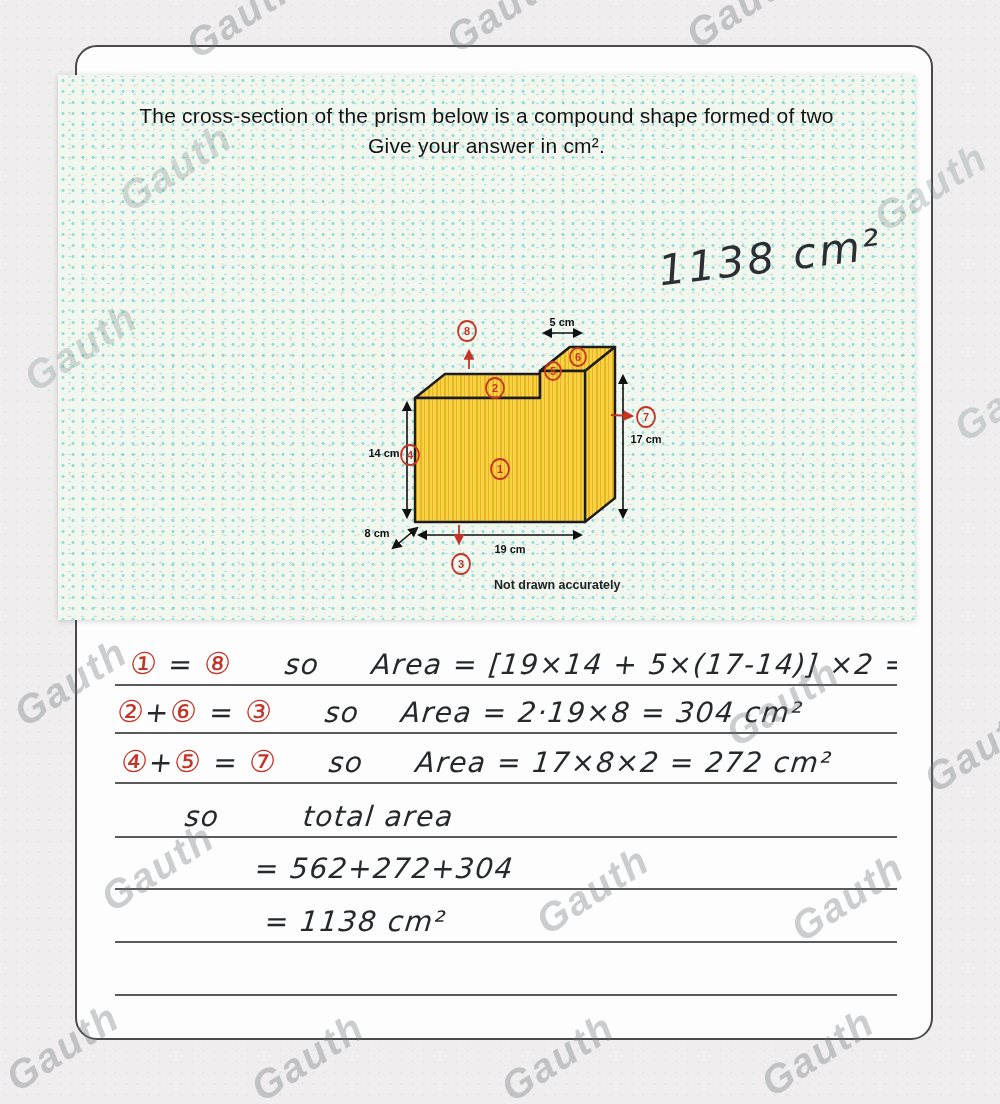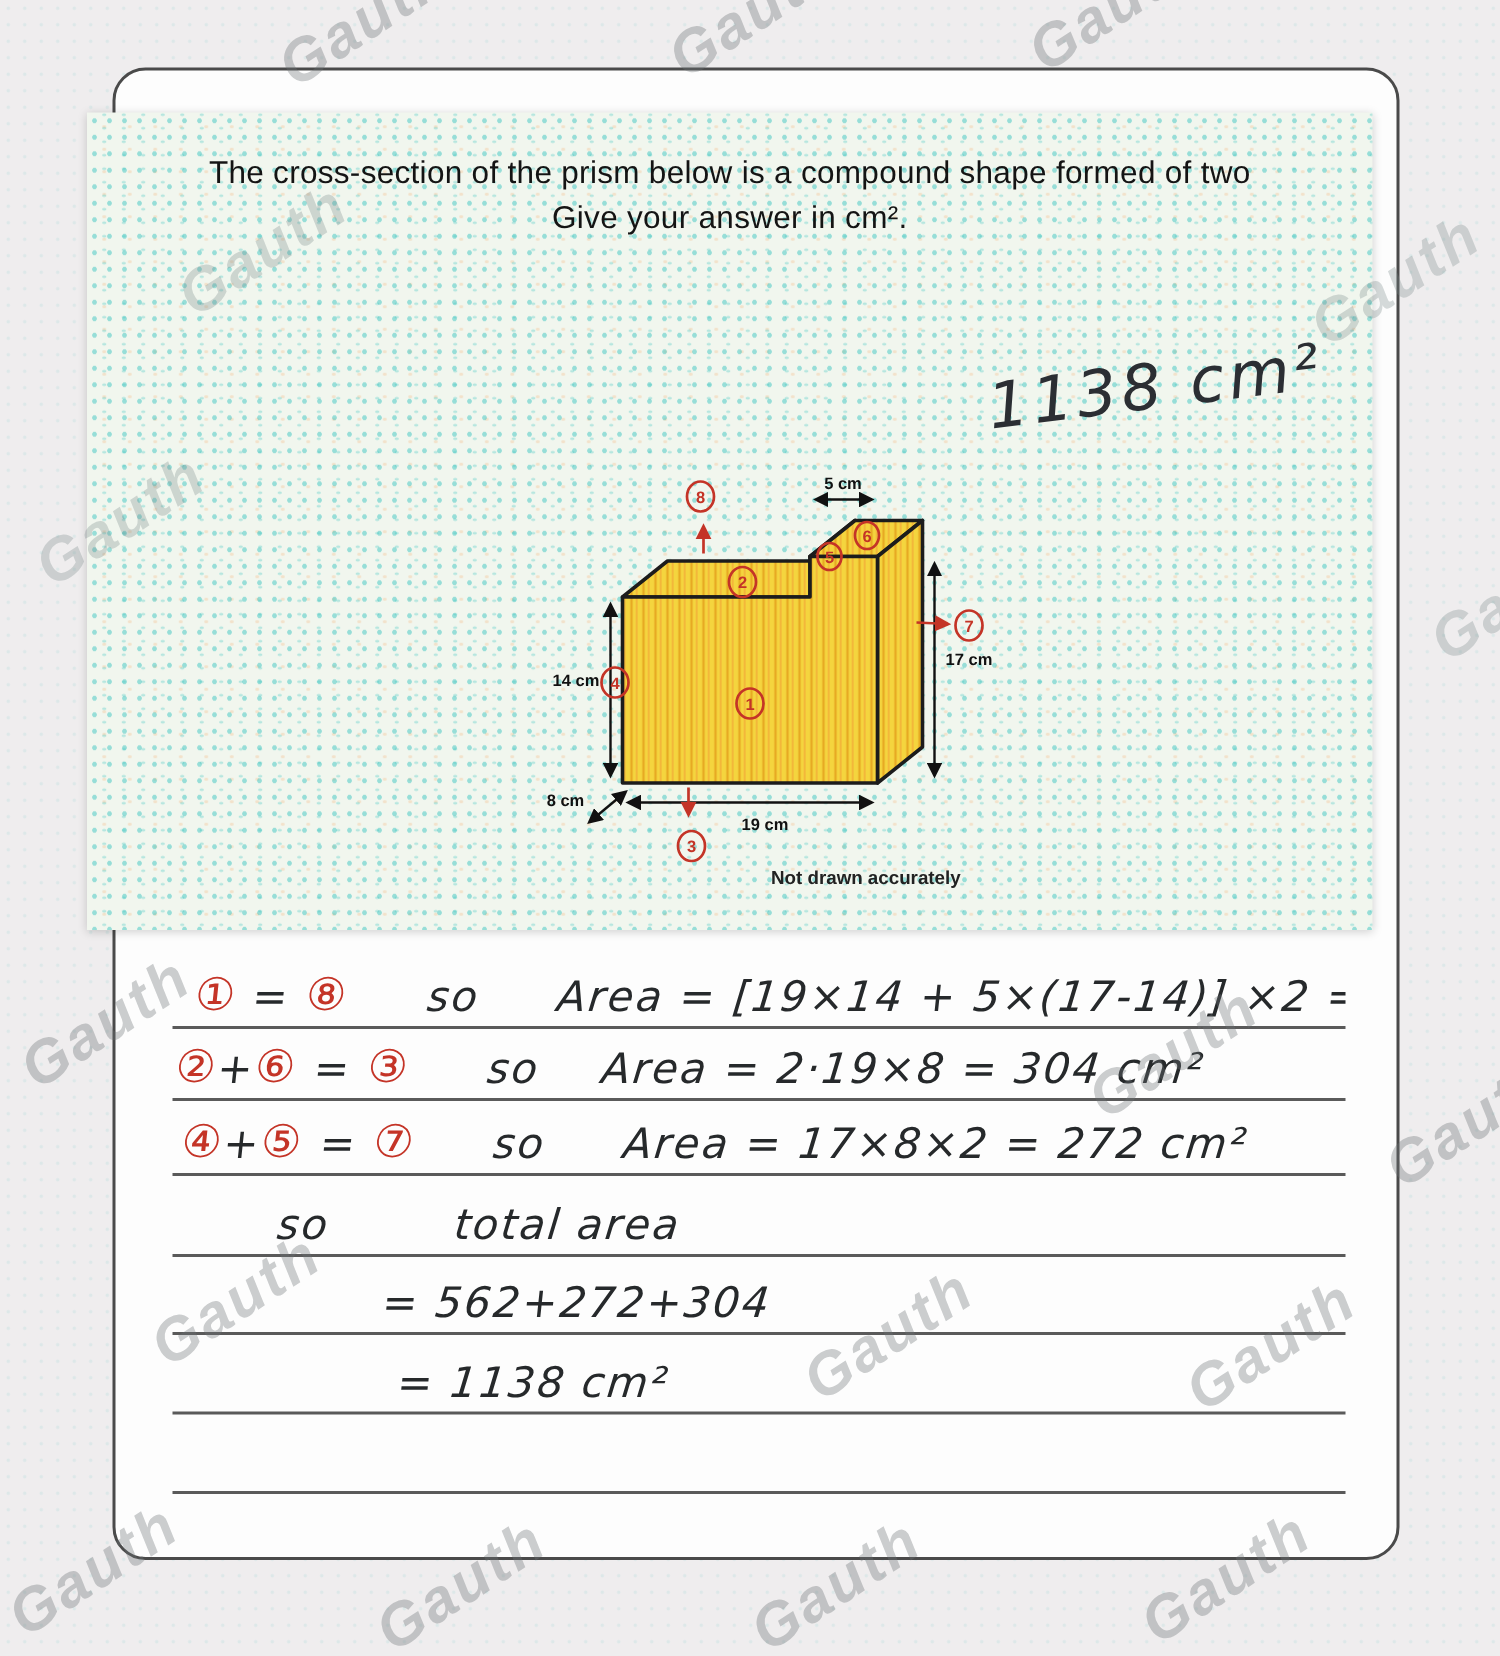--- a/index.html
+++ b/index.html
@@ -45,21 +45,21 @@
     background-position: 0 0, 5px 6px, 3px 2px;
     box-shadow: 0 1px 6px rgba(0,0,0,.18);
   }
   .problem{ text-align:center; padding-top:26px; color:#141414; font-size:21px; line-height:1.42; letter-spacing:.2px; }
   .problem .gap{ margin-top:22px; }
   .answer{
     position:absolute; left:600px; top:158px; font-size:42px; color:#2b2e33;
     font-style:italic; letter-spacing:3px; transform:rotate(-7deg);
     font-family:"DejaVu Sans", sans-serif;
   }
-  .note{ position:absolute; left:456px; top:503px; font-size:12.5px; font-weight:bold; color:#222; }
+  .note{ position:absolute; left:436px; top:503px; font-size:12.5px; font-weight:bold; color:#222; }
 
   .diagram{ position:absolute; left:297px; top:222px; width:320px; height:285px; }
   svg text{ font-family:"Liberation Sans", sans-serif; }
   .dimlabel{ font-size:11px; font-weight:bold; fill:#111; }
   .marktext{ font-size:11px; font-weight:bold; fill:#c43427; }
 
   
   .work-area{ position:absolute; left:38px; top:595px; width:782px; }
   .work-line{
     display:flex; align-items:flex-end; border-bottom:2px solid #5a5a5a;

